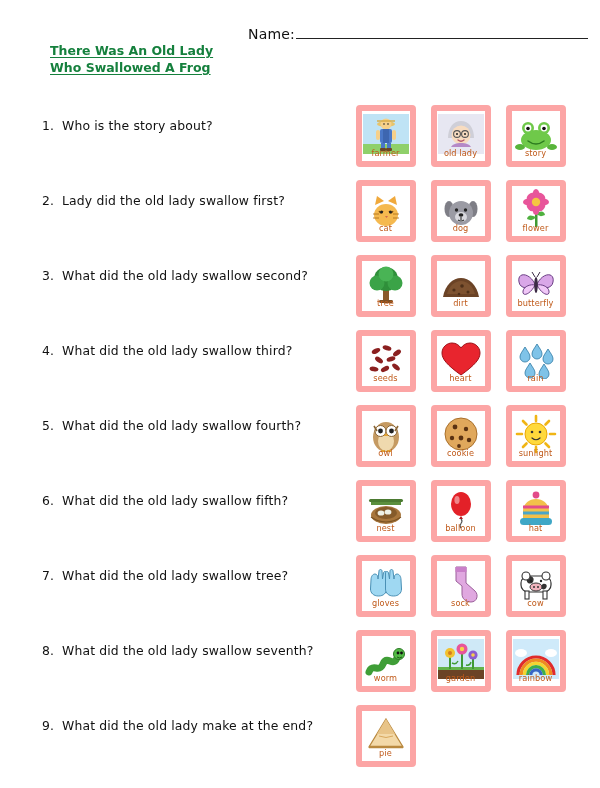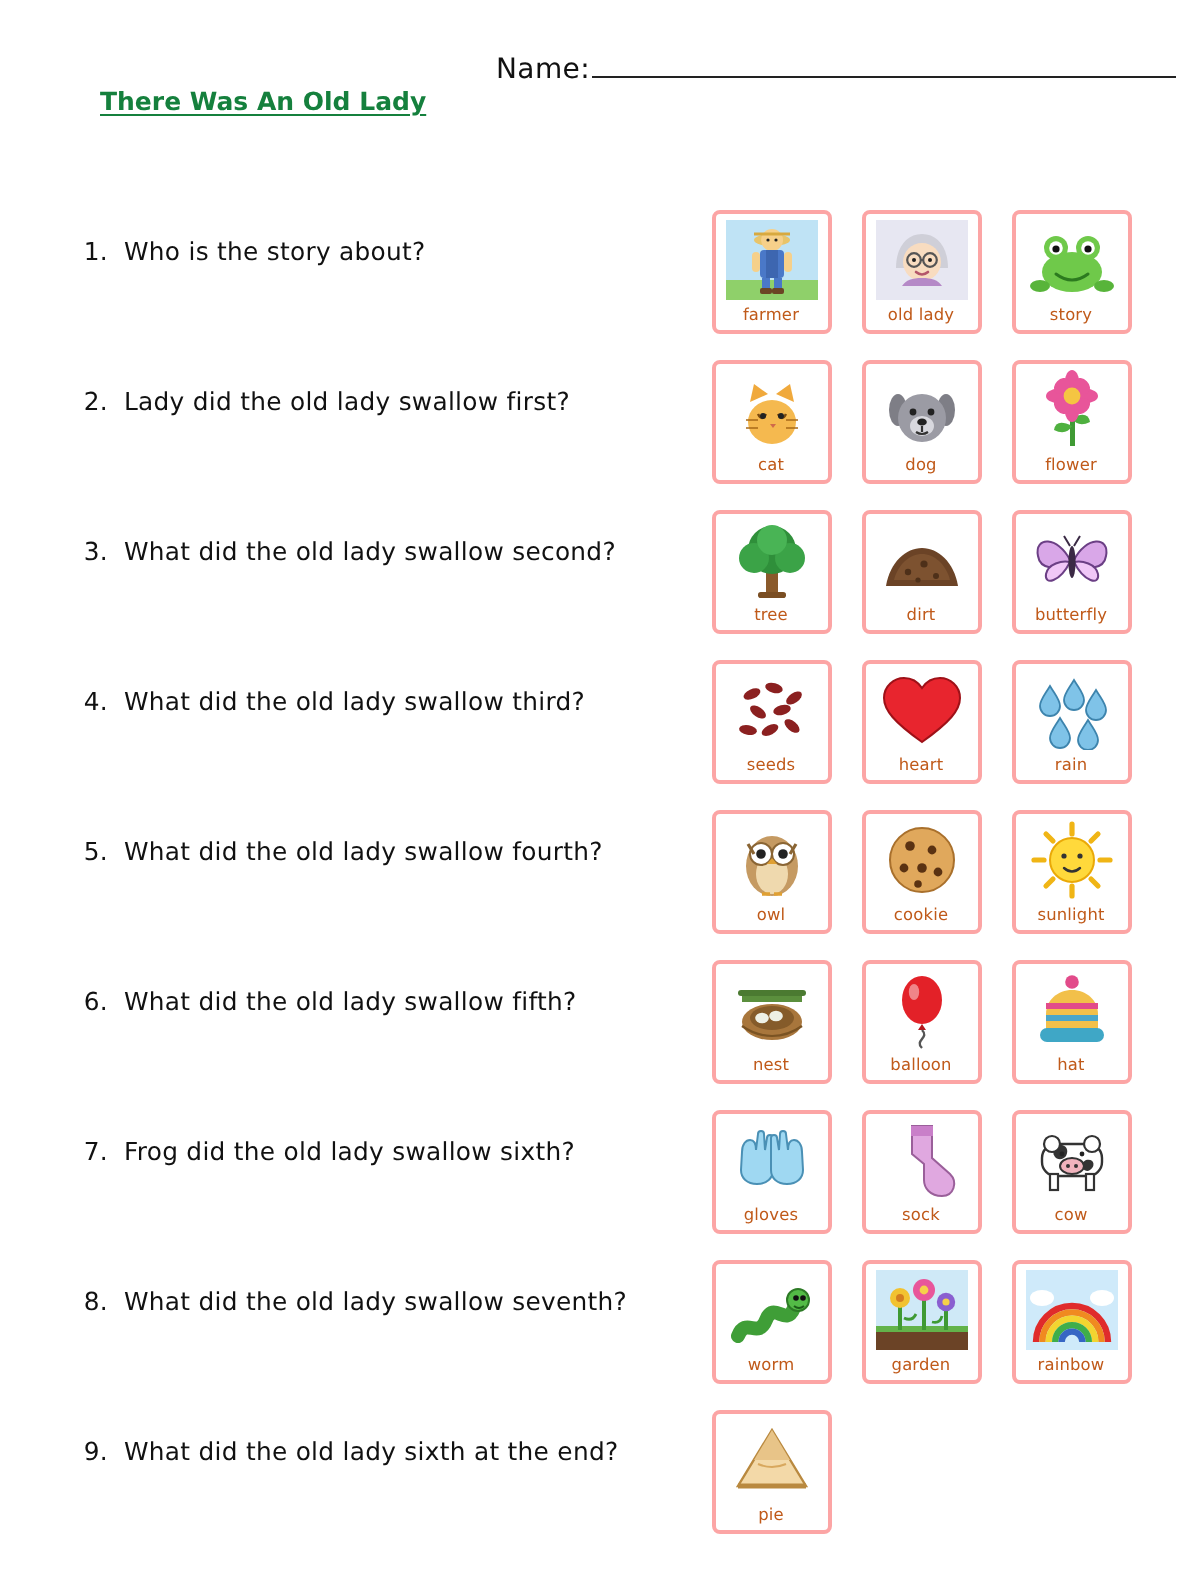--- a/index.html
+++ b/index.html
@@ -93,21 +93,21 @@
     width: 75px;
     height: 75px;
     display: flex;
     align-items: center;
     justify-content: center;
     box-sizing: border-box;
   }
   .card {
     width: 60px;
     height: 62px;
-    border: 2px solid #fca5a5;
+    border: 6px solid #fca5a5;
     border-radius: 4px;
     background: #fff;
     box-sizing: border-box;
     display: flex;
     flex-direction: column;
     align-items: center;
     justify-content: flex-start;
     padding-top: 3px;
     position: relative;
   }
@@ -132,20 +132,21 @@
 <body>
 
 <div class="page">
 
   <div class="name-row">
     <span class="name-label">Name:</span><span class="name-line"></span>
   </div>
 
   <div class="title">
     <span class="title-line">There Was An Old Lady</span>
+    <span class="title-line">Who Swallowed A Frog</span>
   </div>
 
   <div class="questions">
       <div class="question">
         <span class="q-num">1.</span>
         <span class="q-text">Who is the story about?</span>
       </div>
       <div class="question">
         <span class="q-num">2.</span>
         <span class="q-text">Lady did the old lady swallow first?</span>
@@ -161,29 +162,29 @@
       <div class="question">
         <span class="q-num">5.</span>
         <span class="q-text">What did the old lady swallow fourth?</span>
       </div>
       <div class="question">
         <span class="q-num">6.</span>
         <span class="q-text">What did the old lady swallow fifth?</span>
       </div>
       <div class="question">
         <span class="q-num">7.</span>
-        <span class="q-text">Frog did the old lady swallow sixth?</span>
+        <span class="q-text">What did the old lady swallow tree?</span>
       </div>
       <div class="question">
         <span class="q-num">8.</span>
         <span class="q-text">What did the old lady swallow seventh?</span>
       </div>
       <div class="question">
         <span class="q-num">9.</span>
-        <span class="q-text">What did the old lady sixth at the end?</span>
+        <span class="q-text">What did the old lady make at the end?</span>
       </div>
     </div>
 
   <div class="grid">
       <div class="cell">
         <div class="card">
           <span>
             <svg viewBox="0 0 46 40" class="art">
               <rect x="0" y="0" width="46" height="40" fill="#bfe3f5"></rect>
               <rect x="0" y="30" width="46" height="10" fill="#8fd06a"></rect>

